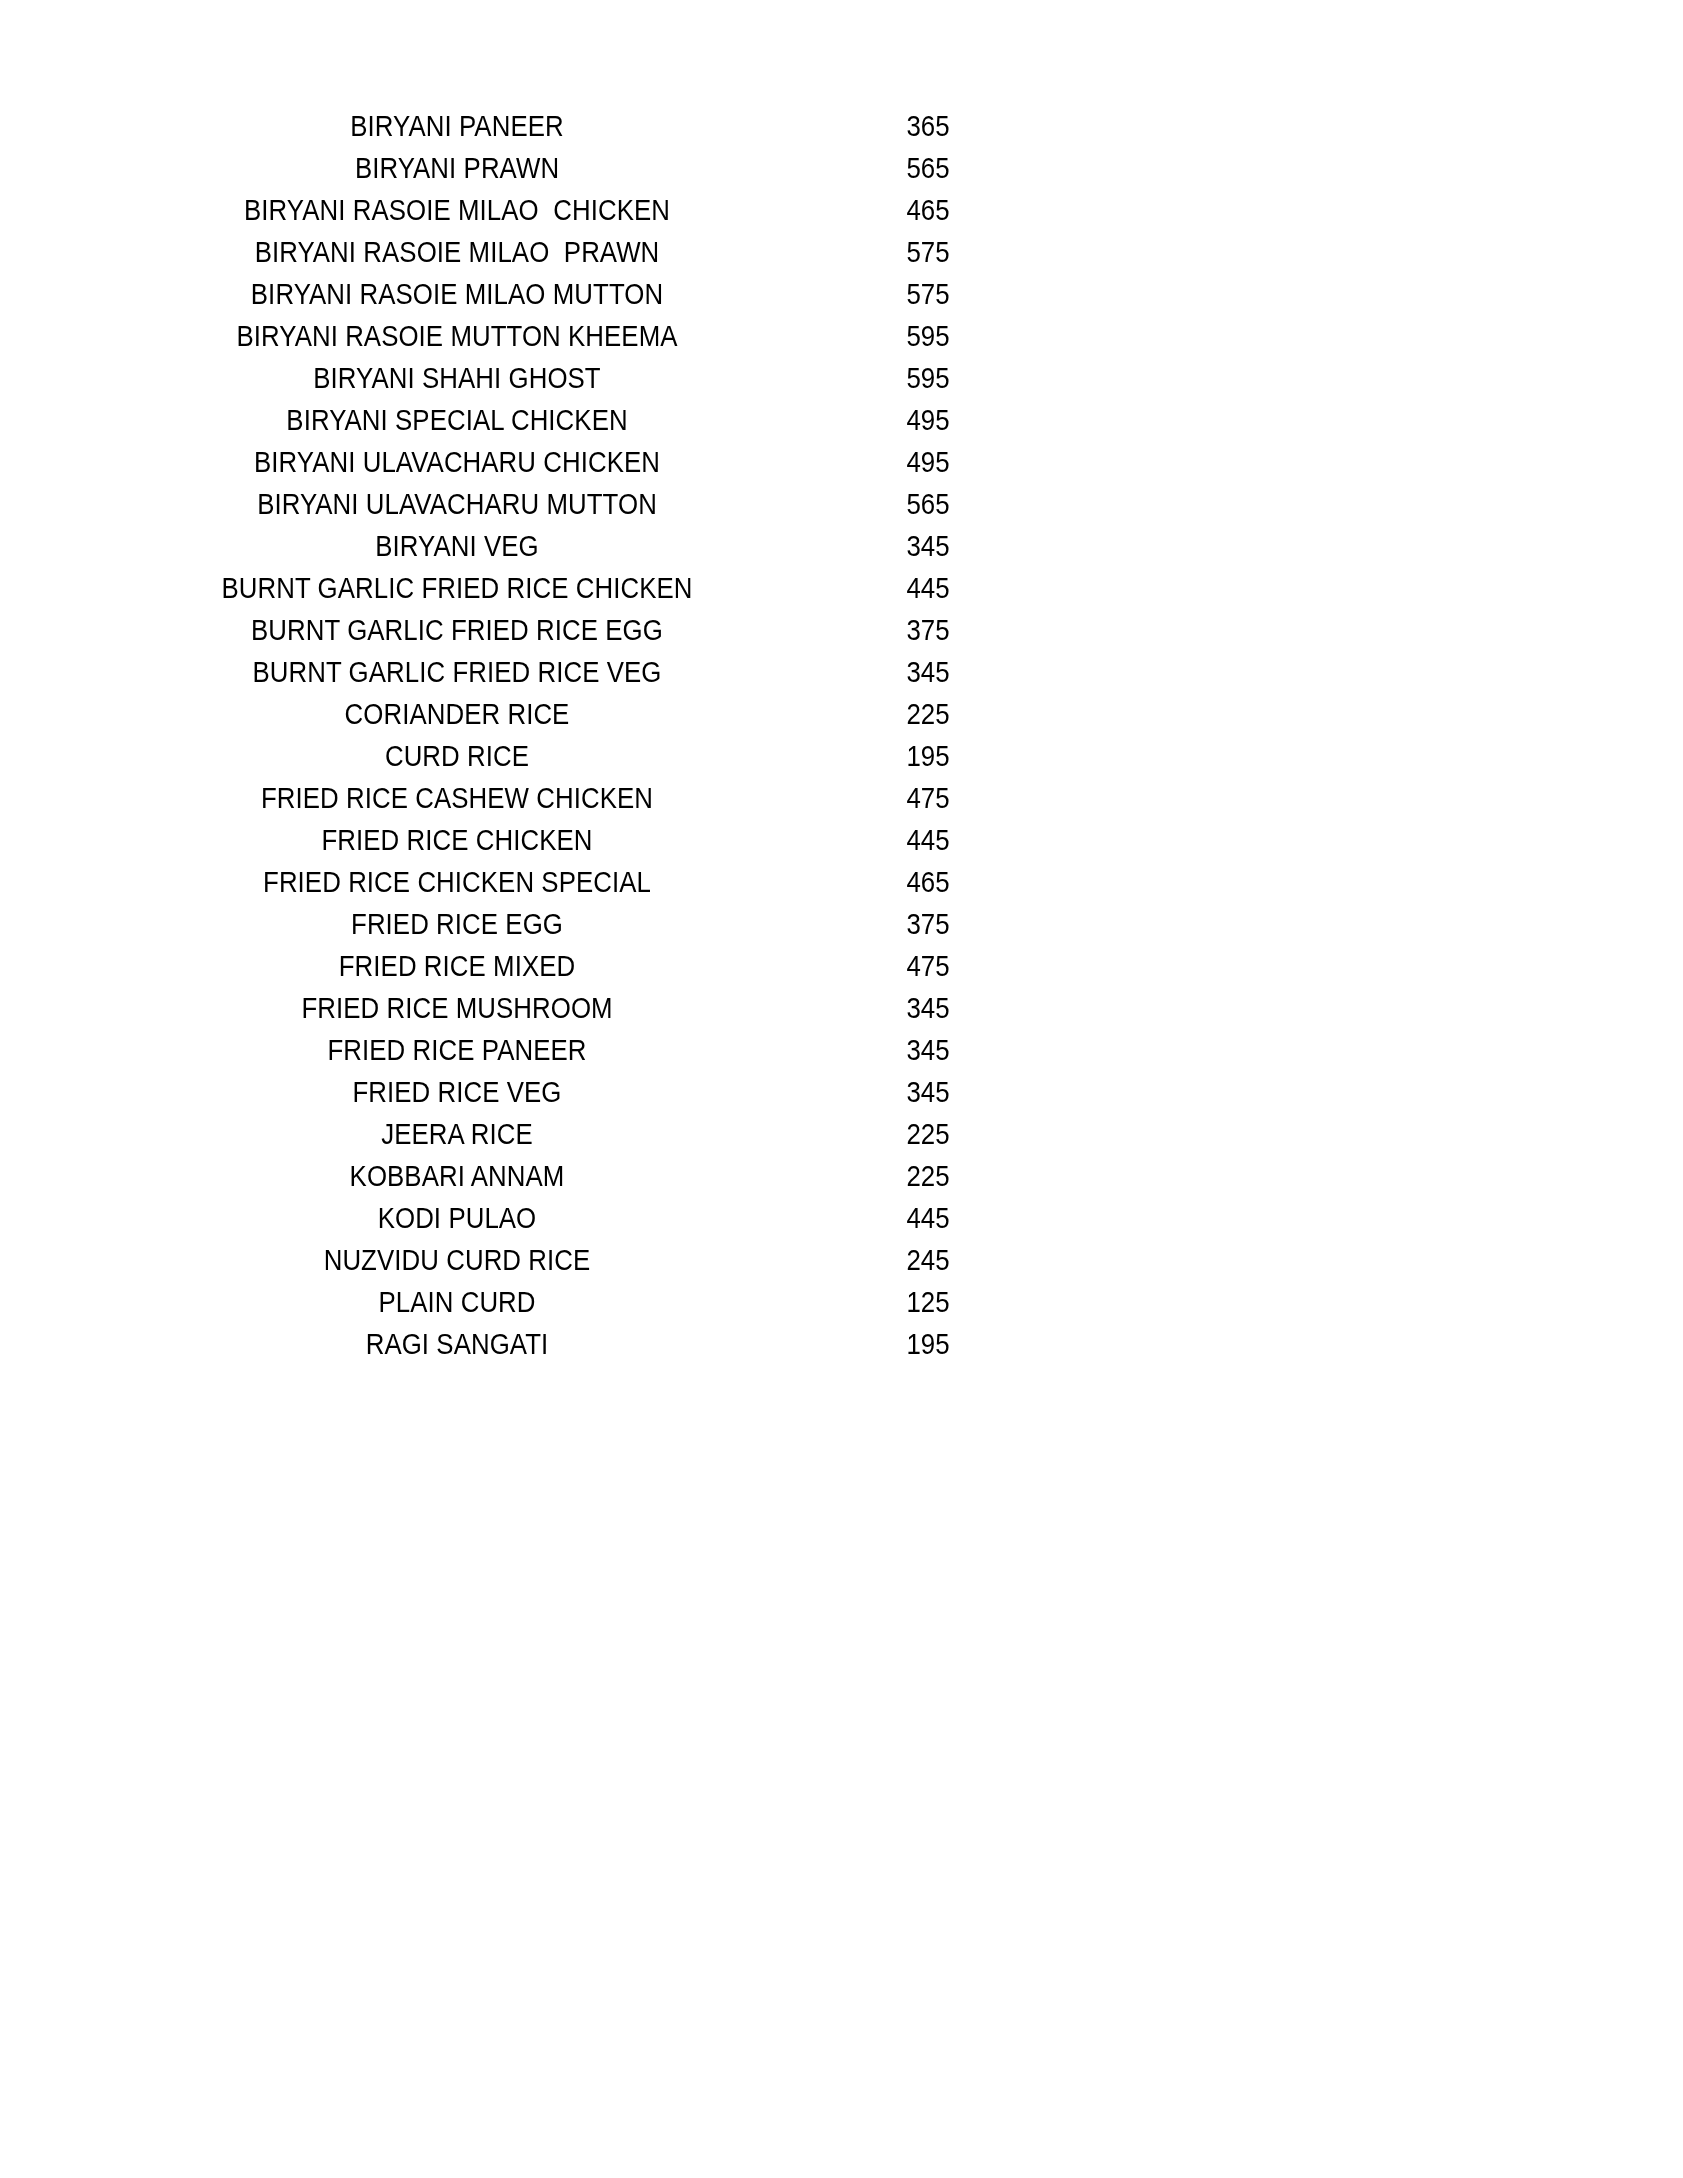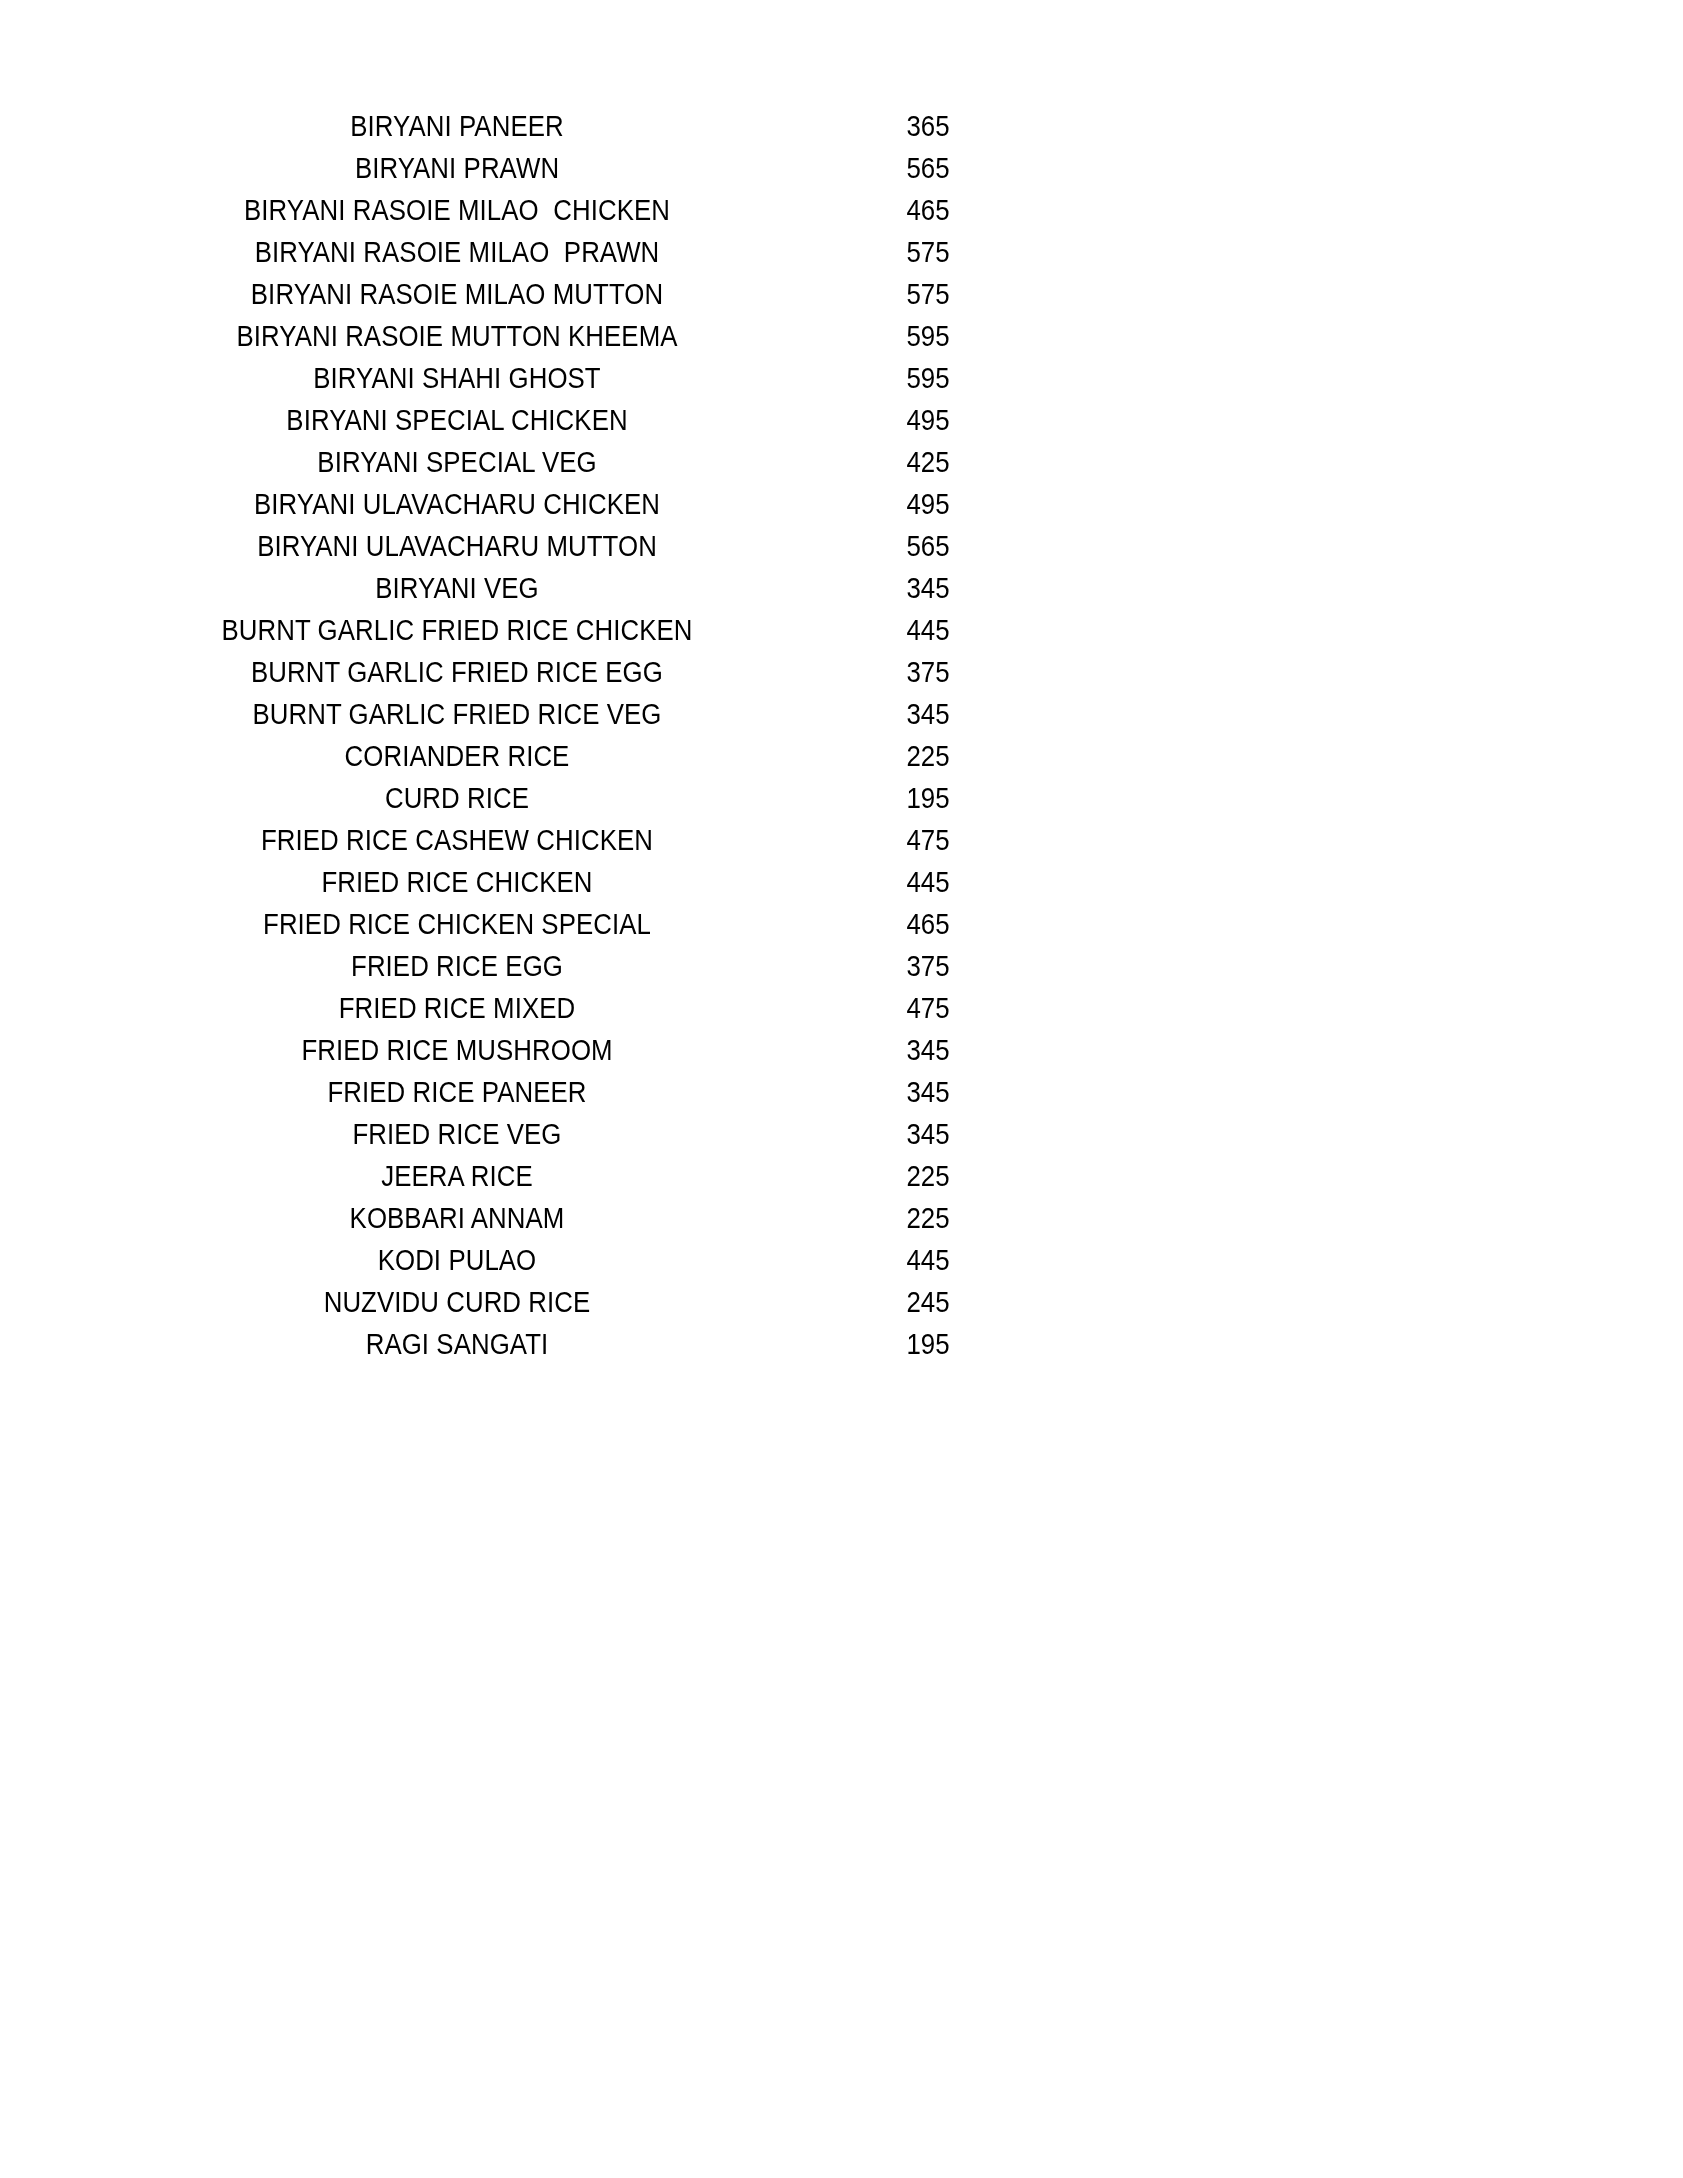--- a/index.html
+++ b/index.html
@@ -68,37 +68,37 @@
 <div class="page">
   <div class="menu-list">
       <div class="menu-row"><div class="item-name">BIRYANI PANEER</div><div class="item-price">365</div></div>
       <div class="menu-row"><div class="item-name">BIRYANI PRAWN</div><div class="item-price">565</div></div>
       <div class="menu-row"><div class="item-name">BIRYANI RASOIE MILAO  CHICKEN</div><div class="item-price">465</div></div>
       <div class="menu-row"><div class="item-name">BIRYANI RASOIE MILAO  PRAWN</div><div class="item-price">575</div></div>
       <div class="menu-row"><div class="item-name">BIRYANI RASOIE MILAO MUTTON</div><div class="item-price">575</div></div>
       <div class="menu-row"><div class="item-name">BIRYANI RASOIE MUTTON KHEEMA</div><div class="item-price">595</div></div>
       <div class="menu-row"><div class="item-name">BIRYANI SHAHI GHOST</div><div class="item-price">595</div></div>
       <div class="menu-row"><div class="item-name">BIRYANI SPECIAL CHICKEN</div><div class="item-price">495</div></div>
-      <div class="menu-row"><div class="item-name">BIRYANI SPECIAL VEG</div><div class="item-price">425</div></div>
       <div class="menu-row"><div class="item-name">BIRYANI ULAVACHARU CHICKEN</div><div class="item-price">495</div></div>
       <div class="menu-row"><div class="item-name">BIRYANI ULAVACHARU MUTTON</div><div class="item-price">565</div></div>
       <div class="menu-row"><div class="item-name">BIRYANI VEG</div><div class="item-price">345</div></div>
       <div class="menu-row"><div class="item-name">BURNT GARLIC FRIED RICE CHICKEN</div><div class="item-price">445</div></div>
       <div class="menu-row"><div class="item-name">BURNT GARLIC FRIED RICE EGG</div><div class="item-price">375</div></div>
       <div class="menu-row"><div class="item-name">BURNT GARLIC FRIED RICE VEG</div><div class="item-price">345</div></div>
       <div class="menu-row"><div class="item-name">CORIANDER RICE</div><div class="item-price">225</div></div>
       <div class="menu-row"><div class="item-name">CURD RICE</div><div class="item-price">195</div></div>
       <div class="menu-row"><div class="item-name">FRIED RICE CASHEW CHICKEN</div><div class="item-price">475</div></div>
       <div class="menu-row"><div class="item-name">FRIED RICE CHICKEN</div><div class="item-price">445</div></div>
       <div class="menu-row"><div class="item-name">FRIED RICE CHICKEN SPECIAL</div><div class="item-price">465</div></div>
       <div class="menu-row"><div class="item-name">FRIED RICE EGG</div><div class="item-price">375</div></div>
       <div class="menu-row"><div class="item-name">FRIED RICE MIXED</div><div class="item-price">475</div></div>
       <div class="menu-row"><div class="item-name">FRIED RICE MUSHROOM</div><div class="item-price">345</div></div>
       <div class="menu-row"><div class="item-name">FRIED RICE PANEER</div><div class="item-price">345</div></div>
       <div class="menu-row"><div class="item-name">FRIED RICE VEG</div><div class="item-price">345</div></div>
       <div class="menu-row"><div class="item-name">JEERA RICE</div><div class="item-price">225</div></div>
       <div class="menu-row"><div class="item-name">KOBBARI ANNAM</div><div class="item-price">225</div></div>
       <div class="menu-row"><div class="item-name">KODI PULAO</div><div class="item-price">445</div></div>
       <div class="menu-row"><div class="item-name">NUZVIDU CURD RICE</div><div class="item-price">245</div></div>
+      <div class="menu-row"><div class="item-name">PLAIN CURD</div><div class="item-price">125</div></div>
       <div class="menu-row"><div class="item-name">RAGI SANGATI</div><div class="item-price">195</div></div>
     </div>
 </div>
 
 
 </body></html>

